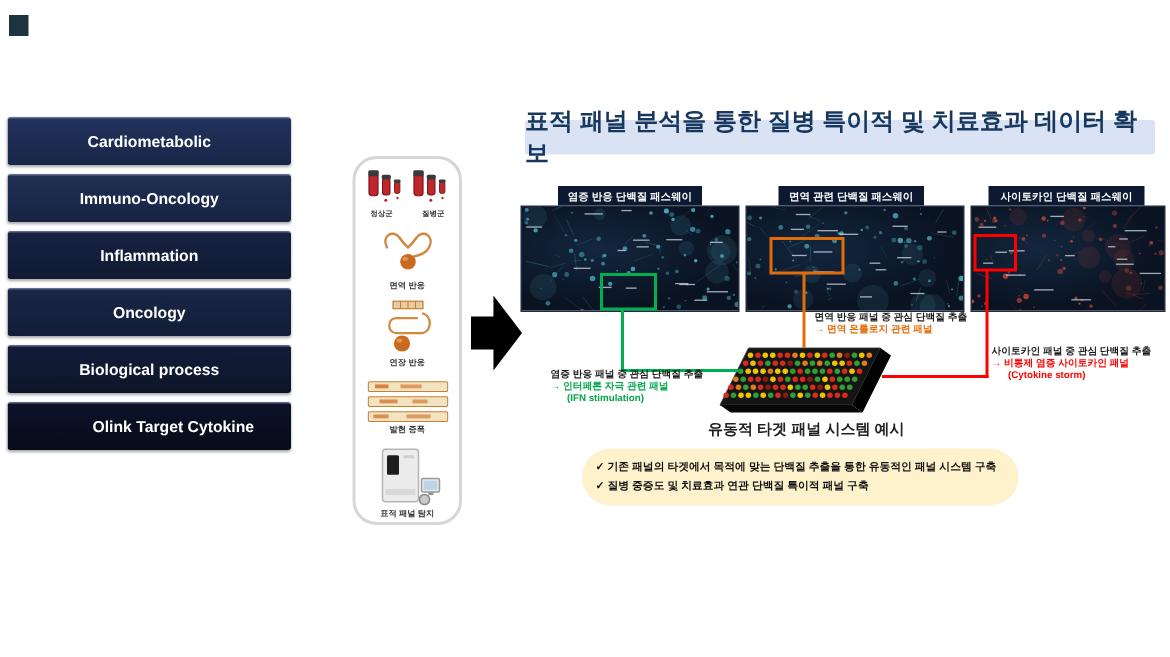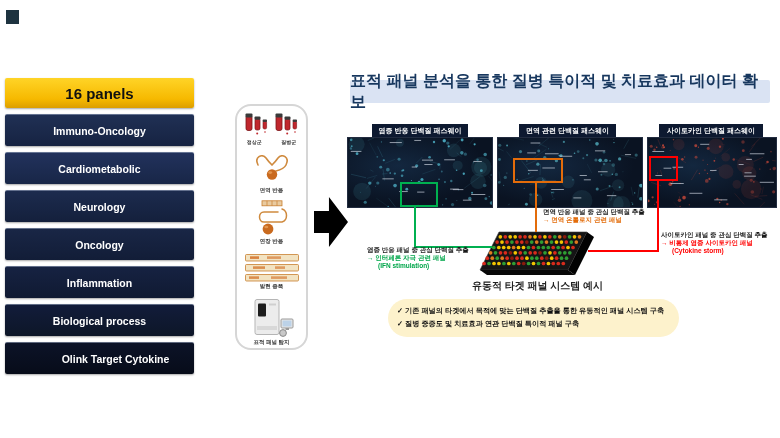--- a/index.html
+++ b/index.html
@@ -81,26 +81,24 @@
   .sline{font-size:7.2px;font-weight:bold;color:#111;line-height:13px;white-space:nowrap;}
 </style>
 </head>
 <body>
 
 <div class="canvas">
 
   <div class="abs corner-mark"></div>
 
   <div class="abs sidebar">
-    <div class="sidehead">16 panels</div>
+    <div class="sideitem si0">Cardiometabolic</div>
     <div class="sideitem si1">Immuno-Oncology</div>
-    <div class="sideitem si0">Cardiometabolic</div>
-    <div class="sideitem si2">Neurology</div>
+    <div class="sideitem si4">Inflammation</div>
     <div class="sideitem si3">Oncology</div>
-    <div class="sideitem si4">Inflammation</div>
     <div class="sideitem si5">Biological process</div>
     <div class="sideitem si6">Olink Target Cytokine</div>
   </div>
 
   <div class="abs wfcard">
     <div class="abs wf-tubes">
       <svg width="24" height="26" viewBox="0 0 24 26">
         <rect x="1" y="2.5" width="6" height="15" rx="2" fill="#c0272d" stroke="#7a1418" stroke-width="0.8"></rect>
         <rect x="0.5" y="0.5" width="7" height="4" rx="1" fill="#3a3a3a"></rect>
         <rect x="10" y="5.5" width="5" height="11.5" rx="1.8" fill="#c0272d" stroke="#7a1418" stroke-width="0.7"></rect>

